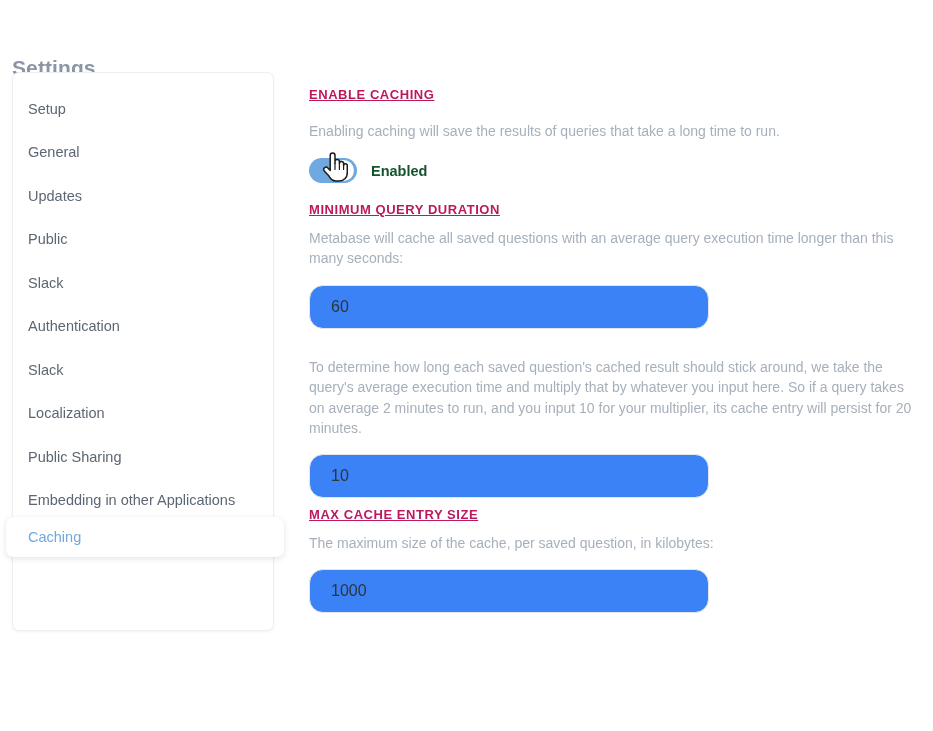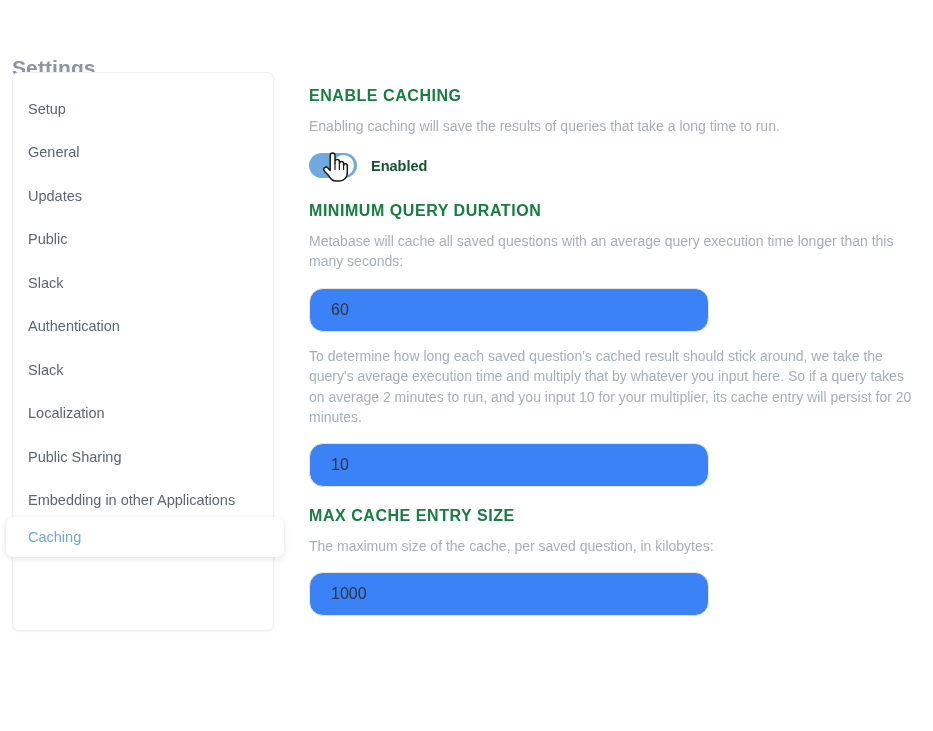--- a/index.html
+++ b/index.html
@@ -80,36 +80,37 @@
 
   
   .content {
     position: absolute;
     left: 309px;
     top: 0;
     width: 615px;
     height: 731px;
   }
   .section-heading {
-    font-size: 16px;
+    font-size: 13px;
     font-weight: bold;
-    color: #15803d;
+    color: #be185d;
     letter-spacing: 0.55px;
     text-transform: uppercase;
+    text-decoration: underline;
   }
   .section-desc {
     font-size: 14px;
     color: #a6b0bb;
     line-height: 1.45;
     max-width: 608px;
   }
 
   
   .blk-enable { position: absolute; left: 0; top: 87px; }
-  .blk-enable .section-desc { margin-top: 11px; }
+  .blk-enable .section-desc { margin-top: 19px; }
 
   .toggle-row {
     display: flex;
     align-items: center;
     margin-top: 17px;
     position: relative;
   }
   .toggle {
     width: 48px;
     height: 25px;
@@ -134,21 +135,21 @@
     font-weight: bold;
     color: #14532d;
   }
 
   
   .blk-minq { position: absolute; left: 0; top: 202px; }
   .blk-minq .section-desc { margin-top: 11px; width: 606px; }
 
   
   .blk-ttl { position: absolute; left: 0; top: 346px; }
-  .blk-ttl .section-desc { width: 608px; }
+  .blk-ttl .section-desc { margin-top: 11px; width: 608px; }
 
   
   .blk-max { position: absolute; left: 0; top: 507px; }
   .blk-max .section-desc { margin-top: 11px; }
 
   .text-input {
     display: block;
     margin-top: 16px;
     width: 400px;
     height: 44px;

